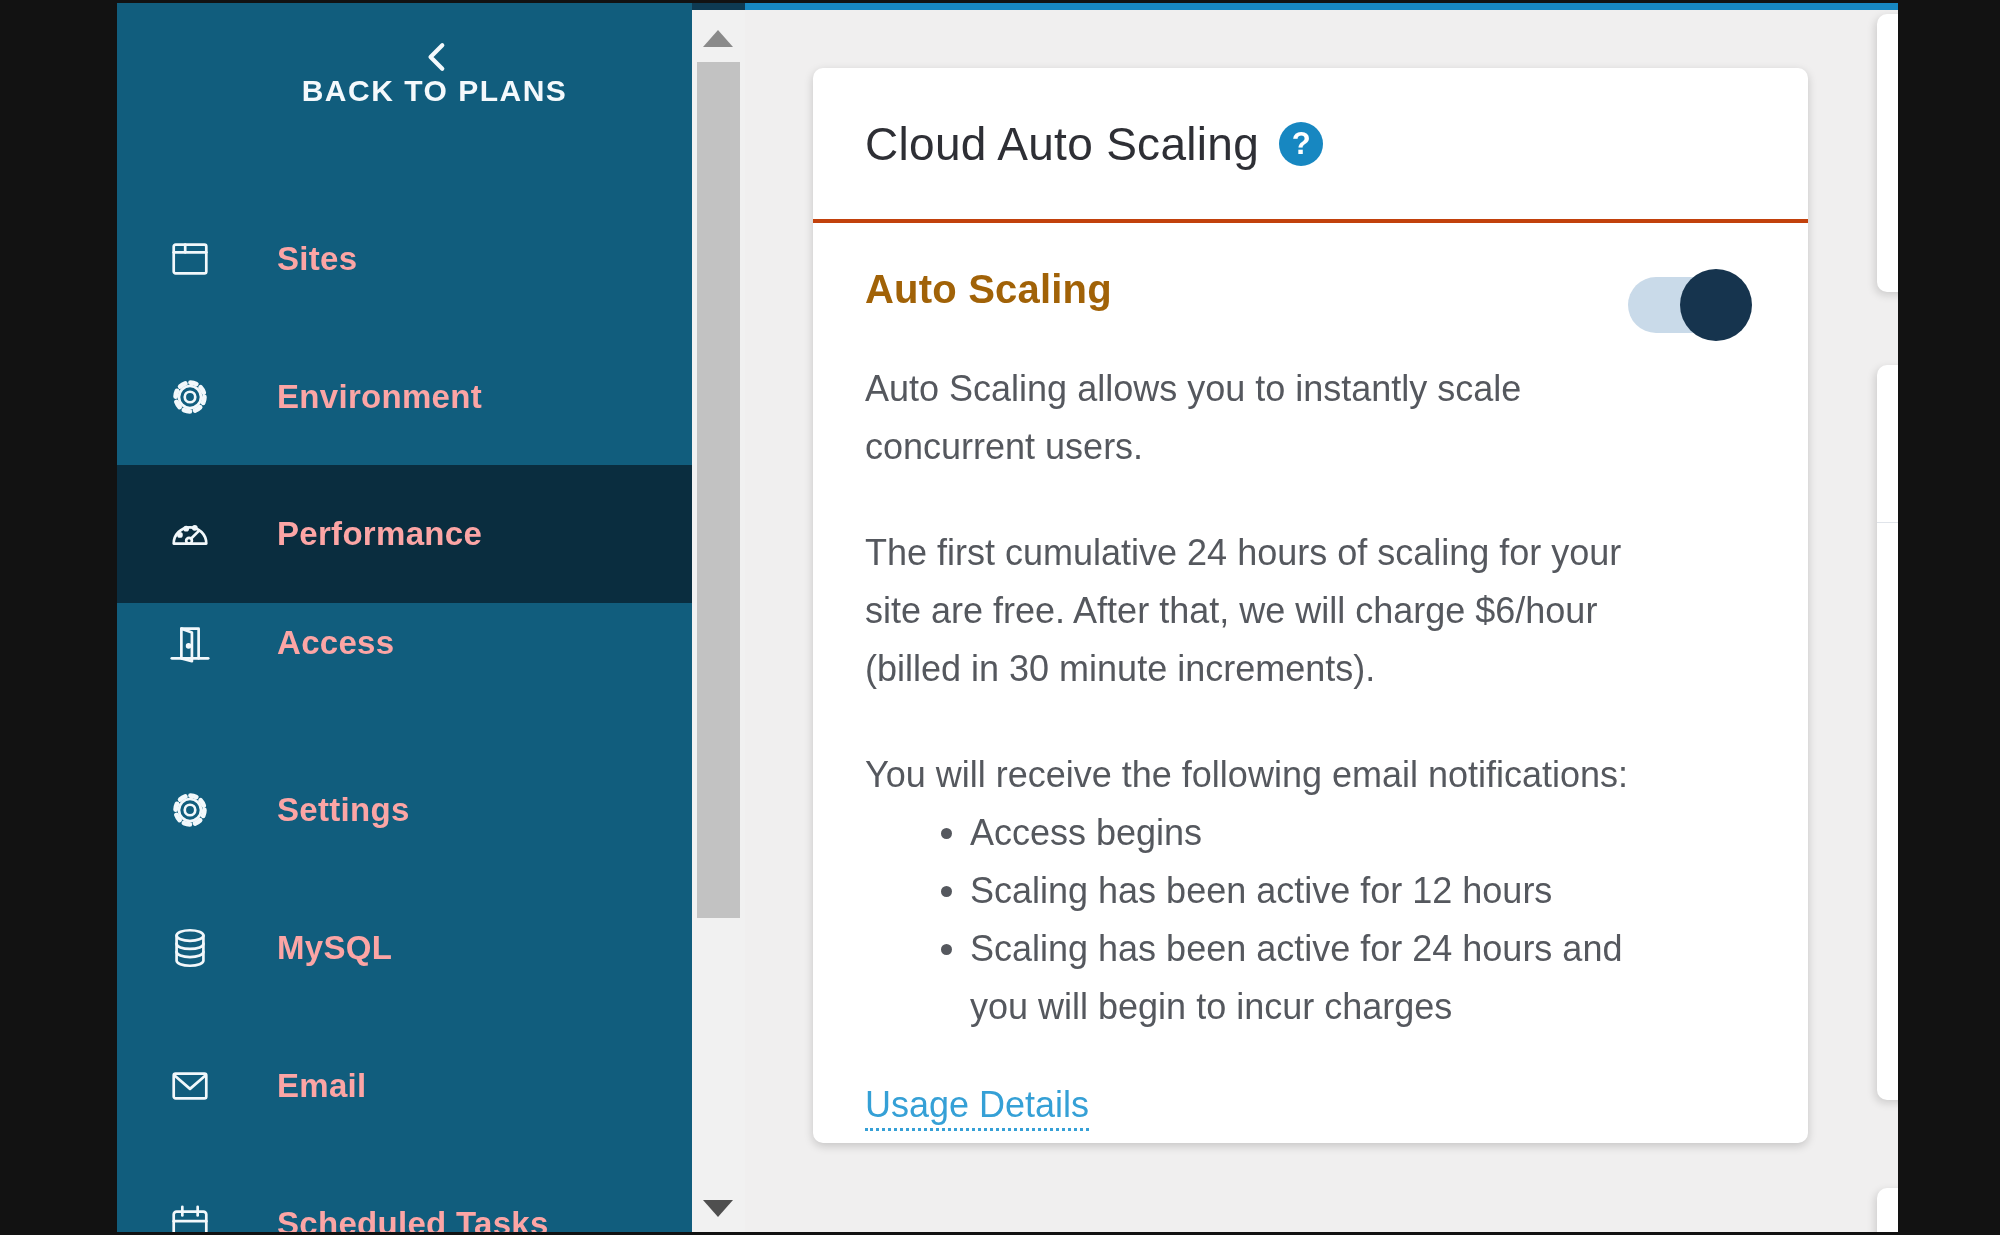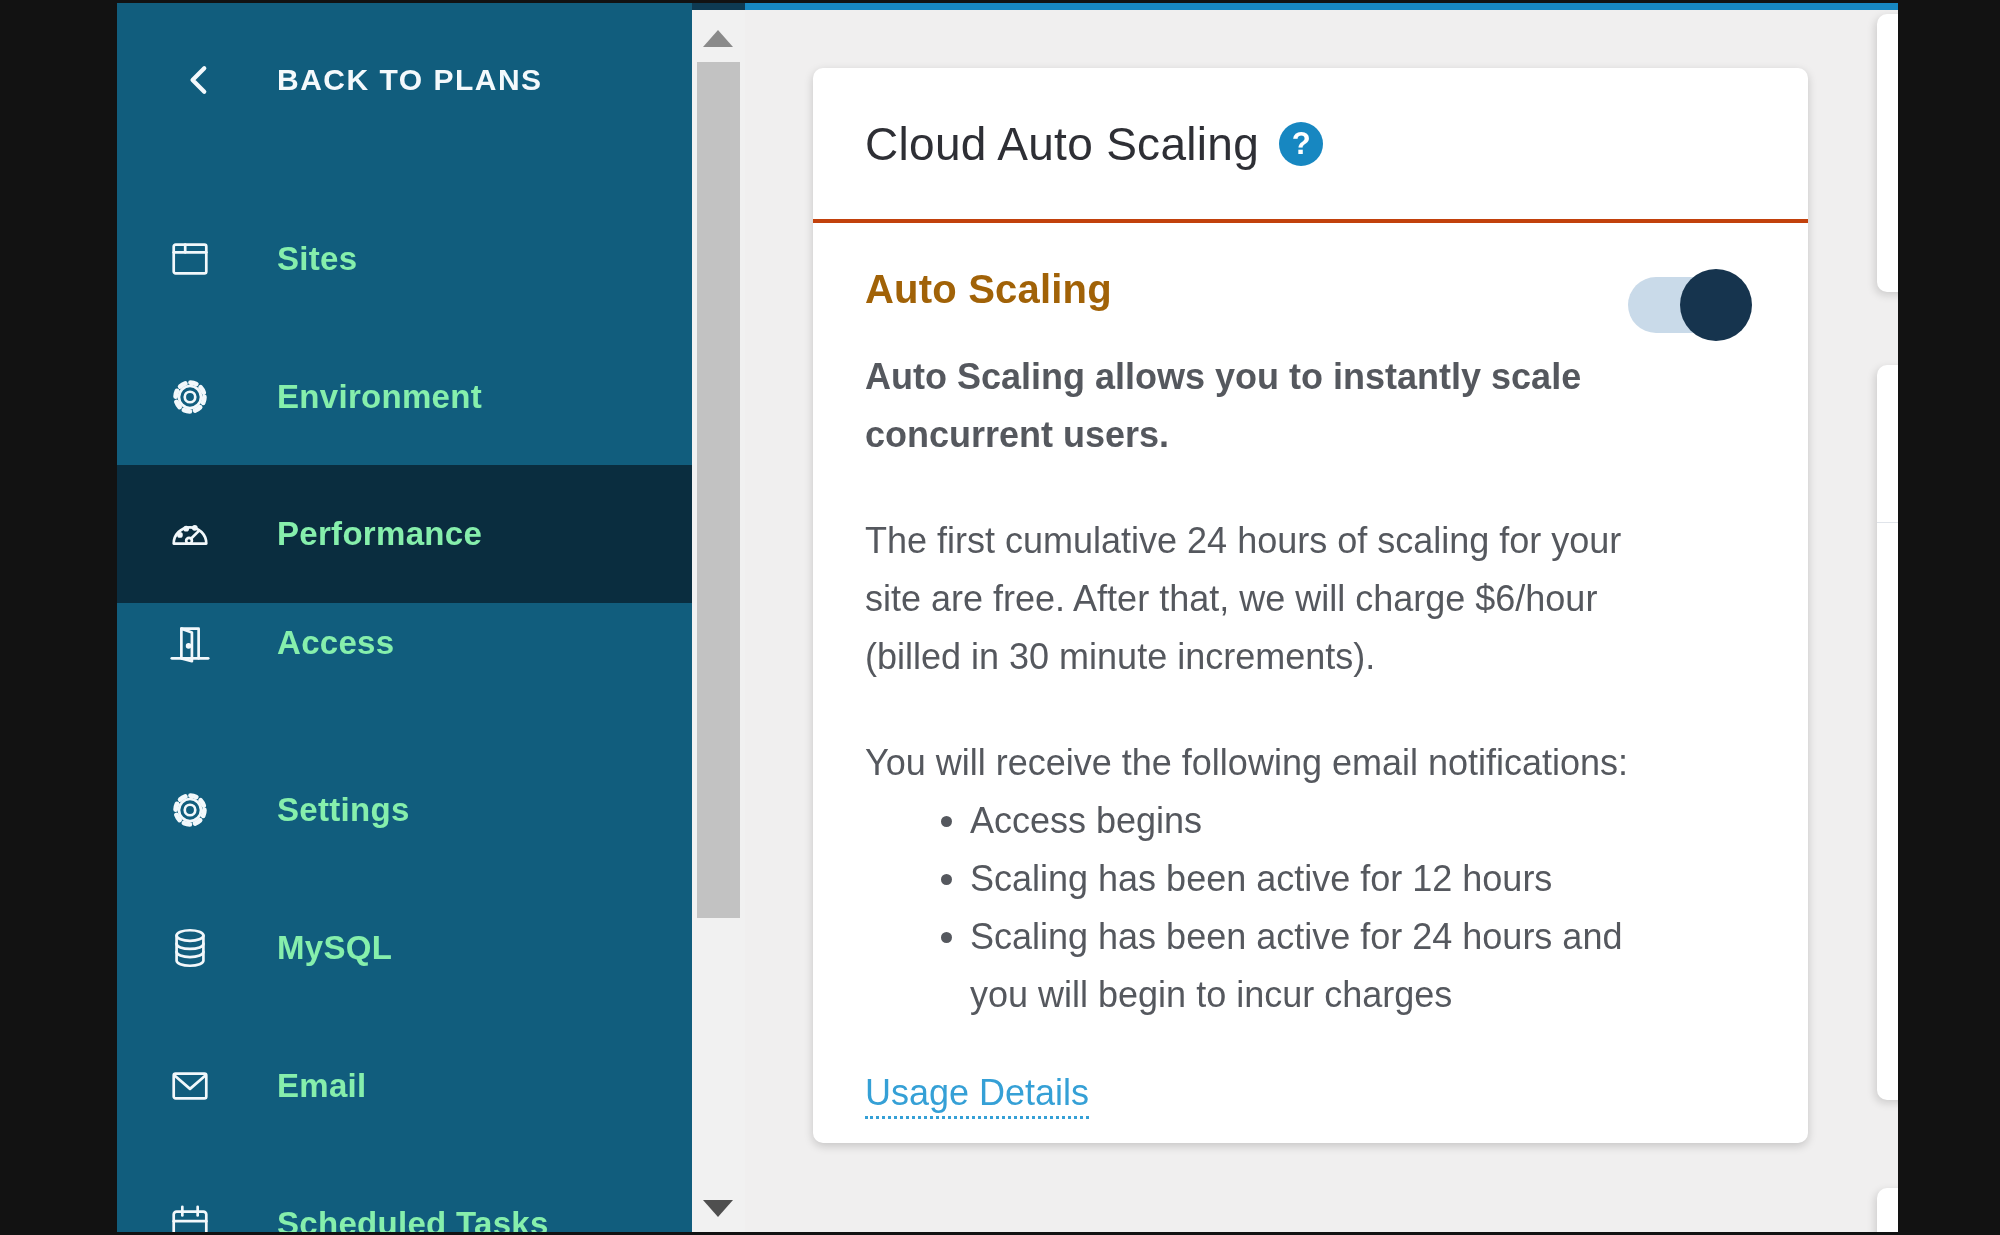--- a/index.html
+++ b/index.html
@@ -13,47 +13,47 @@
     --frame:#121212;
   }
   *{margin:0;padding:0;box-sizing:border-box;}
   body{font-family:"Liberation Sans",sans-serif;background:#121212;}
   .stage{position:relative;width:2000px;height:1235px;background:var(--frame);overflow:hidden;}
   .screen{position:absolute;left:117px;top:0;width:1781px;height:1232px;background:var(--main-bg);}
   .top-strip{position:absolute;left:0;top:0;width:100%;height:3px;background:var(--frame);z-index:40;}
 
   
   .sidebar{position:absolute;left:0;top:0;width:575px;height:100%;background:var(--sidebar);overflow:hidden;z-index:5;}
-  .back-row{position:absolute;left:0;top:40px;width:100%;height:80px;display:flex;align-items:center;cursor:pointer;}
+  .back-row{position:absolute;left:0;top:40px;width:100%;height:80px;display:flex;align-items:center;cursor:pointer;flex-direction:column;}
   .back-chevron{margin-left:66px;width:34px;height:34px;display:block;}
   .back-label{margin-left:60px;font-size:30px;font-weight:700;letter-spacing:1.5px;color:#f4f9fc;}
   .nav-item{position:absolute;left:0;width:100%;height:138px;display:flex;align-items:center;cursor:pointer;}
   .nav-item.active{background:var(--sidebar-active);}
   .nav-icon{margin-left:50px;width:46px;height:46px;flex:0 0 auto;}
-  .nav-label{margin-left:64px;font-size:33px;font-weight:700;color:#86efac;letter-spacing:.3px;}
+  .nav-label{margin-left:64px;font-size:33px;font-weight:700;color:#fca5a5;letter-spacing:.3px;}
   .nav-icon svg{width:46px;height:46px;display:block;}
 
   
   .topbar-dark{position:absolute;left:575px;top:0;width:53px;height:10px;background:#0e3a52;}
   .topbar-blue{position:absolute;left:628px;top:0;width:1153px;height:10px;background:var(--accent);}
   .scroll-col{position:absolute;left:575px;top:10px;width:53px;height:1222px;background:#f1f1f1;}
   .scroll-thumb{position:absolute;left:5px;top:52px;width:43px;height:856px;background:#c2c2c2;}
   .scroll-up{position:absolute;left:11px;top:20px;width:0;height:0;border-left:15px solid transparent;border-right:15px solid transparent;border-bottom:17px solid #8a8a8a;}
   .scroll-down{position:absolute;left:11px;top:1190px;width:0;height:0;border-left:15px solid transparent;border-right:15px solid transparent;border-top:17px solid #4f4f4f;}
 
   
   .main{position:absolute;left:628px;top:10px;width:1153px;height:1222px;background:var(--main-bg);overflow:hidden;}
   .card{position:absolute;left:68px;top:58px;width:995px;height:1075px;background:#fff;border-radius:10px;box-shadow:0 3px 10px rgba(0,0,0,.18);}
   .card-header{height:155px;display:flex;align-items:center;padding-left:52px;border-bottom:4px solid #c2410c;}
   .card-title{font-size:46px;font-weight:400;color:#2e2f35;letter-spacing:.3px;}
   .help-badge{width:44px;height:44px;border-radius:50%;background:var(--accent);color:#fff;font-size:31px;font-weight:700;display:flex;align-items:center;justify-content:center;margin-left:20px;cursor:pointer;}
   .card-body{padding:44px 52px 0 52px;}
   .section-heading{font-size:40px;font-weight:700;color:#a16207;letter-spacing:.2px;}
   .body-text{font-size:36px;line-height:58px;color:#55585e;white-space:pre-line;}
-  .desc{margin-top:36px;font-weight:bold;}
+  .desc{margin-top:48px;}
   .pricing{margin-top:48px;}
   .notif-intro{margin-top:48px;}
   .notif-list{list-style:disc;padding-left:105px;}
   .notif-list li{font-size:36px;line-height:58px;color:#55585e;white-space:pre-line;}
   .usage-link{display:inline-block;margin-top:46px;font-size:36px;line-height:46px;color:var(--link);text-decoration:none;border-bottom:3px dotted var(--link);cursor:pointer;}
 
   .toggle{position:absolute;top:209px;right:58px;width:122px;height:56px;border-radius:28px;background:var(--toggle-track);cursor:pointer;}
   .toggle-knob{position:absolute;right:-2px;top:-8px;width:72px;height:72px;border-radius:50%;background:var(--toggle-knob);}
 
   

